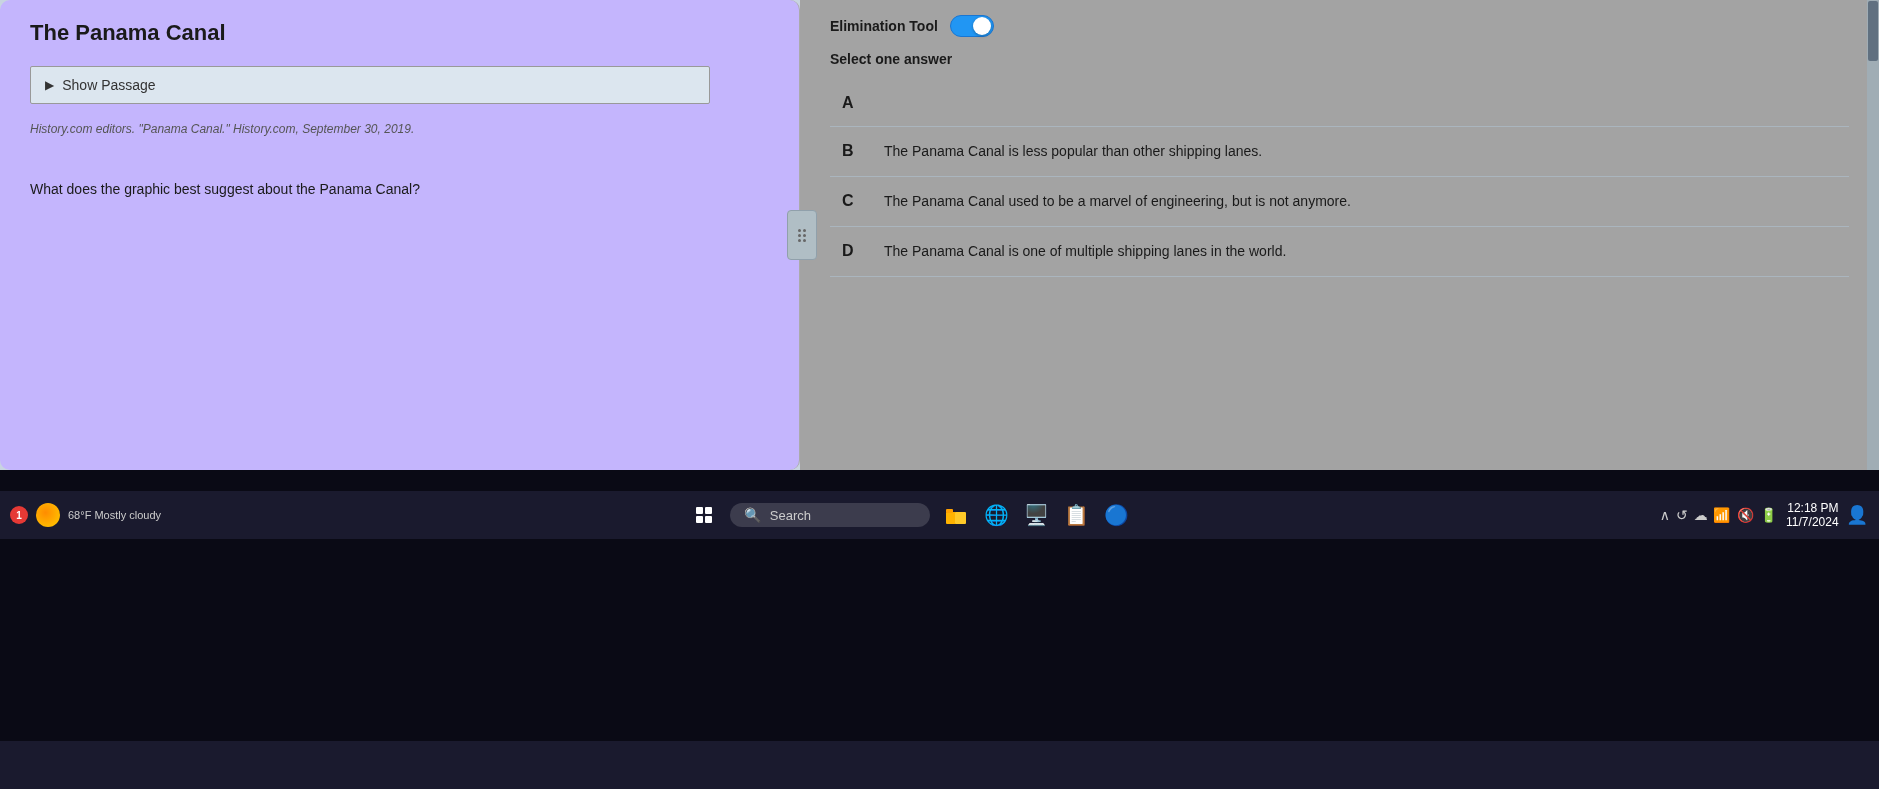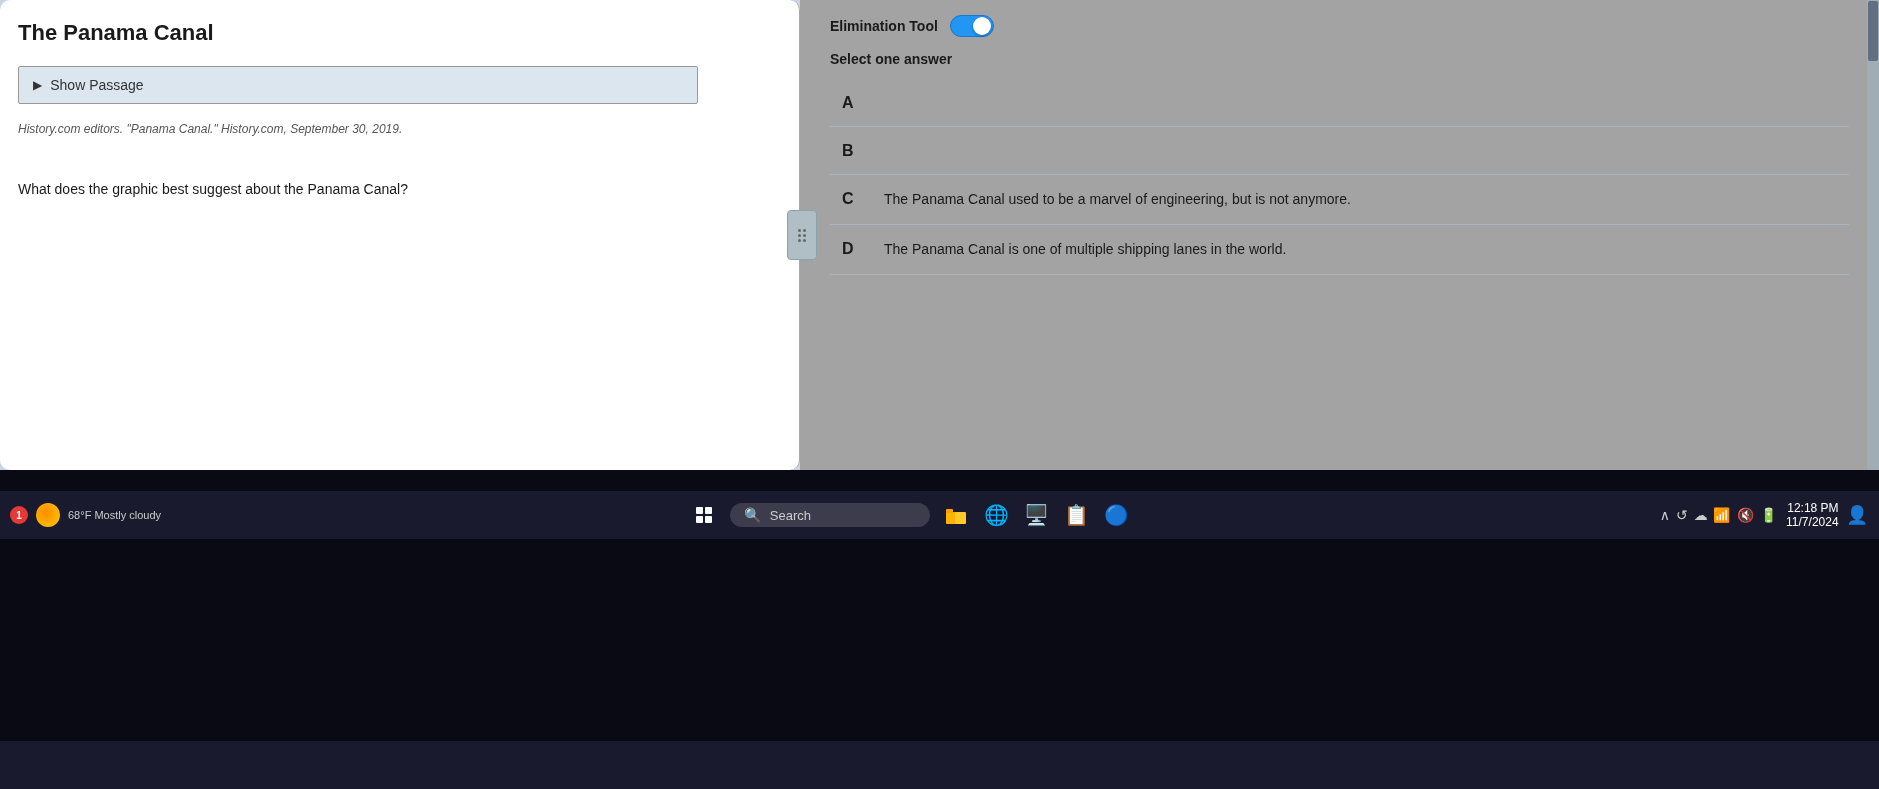--- a/index.html
+++ b/index.html
@@ -19,22 +19,22 @@
       height: 470px;
       background: #c8d4e0;
       display: flex;
       position: relative;
     }
 
     
     .left-panel {
       width: 800px;
       height: 470px;
-      background: #ffffff;
-      padding: 20px 18px;
+      background: #c4b5fd;
+      padding: 20px 30px;
       border-right: 1px solid #aaa;
       position: relative;
       border-radius: 10px;
     }
 
     .page-title {
       font-size: 22px;
       font-weight: 700;
       color: #1a1a1a;
       margin-bottom: 20px;
@@ -390,20 +390,21 @@
     </div>
 
     <div class="select-answer-label">Select one answer</div>
 
     <div class="answer-option">
       <span class="answer-letter">A</span>
     </div>
 
     <div class="answer-option">
       <span class="answer-letter">B</span>
+      <span class="answer-text">The Panama Canal is less popular than other shipping lanes.</span>
     </div>
 
     <div class="answer-option">
       <span class="answer-letter">C</span>
       <span class="answer-text">The Panama Canal used to be a marvel of engineering, but is not anymore.</span>
     </div>
 
     <div class="answer-option">
       <span class="answer-letter">D</span>
       <span class="answer-text">The Panama Canal is one of multiple shipping lanes in the world.</span>

